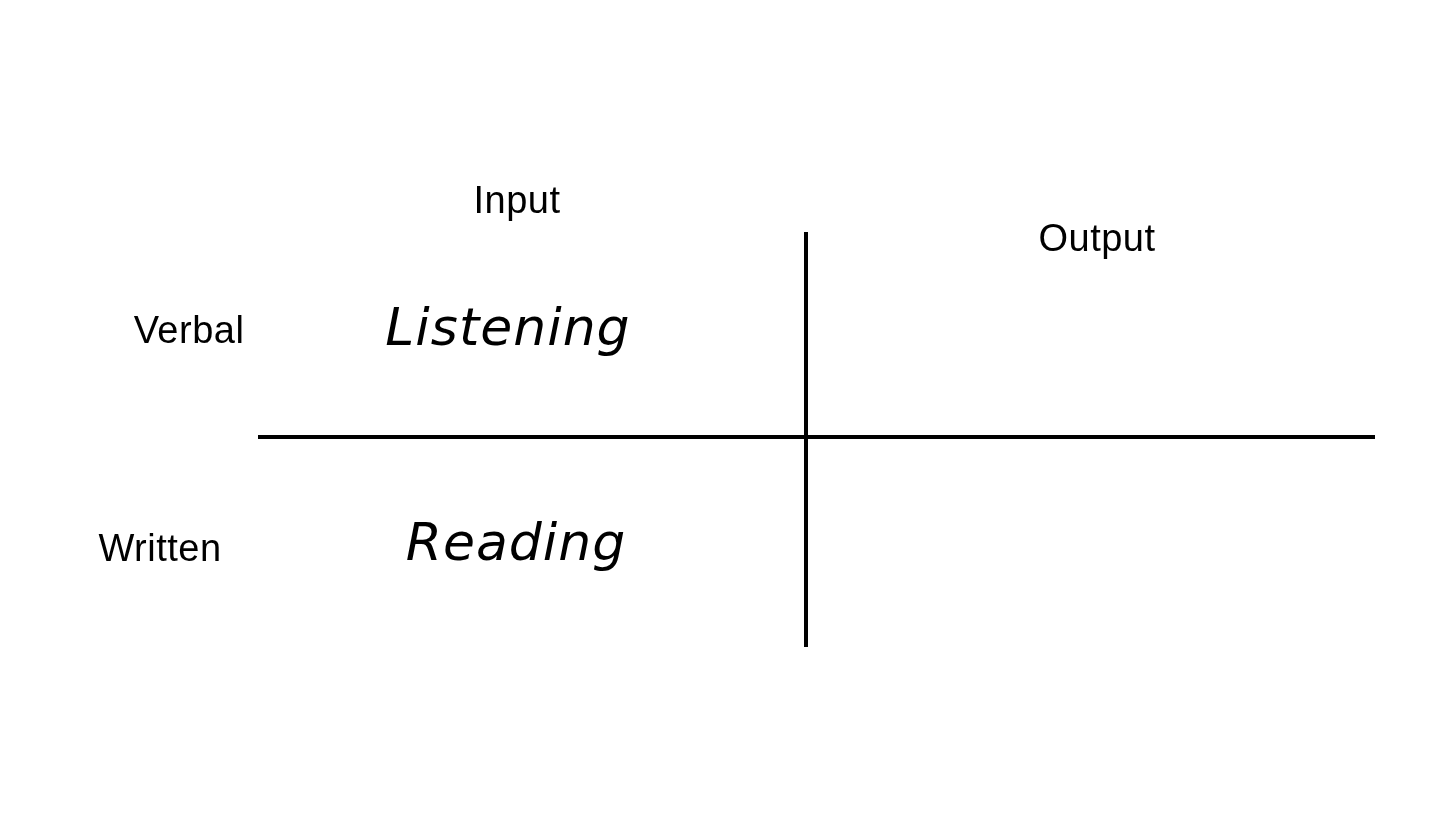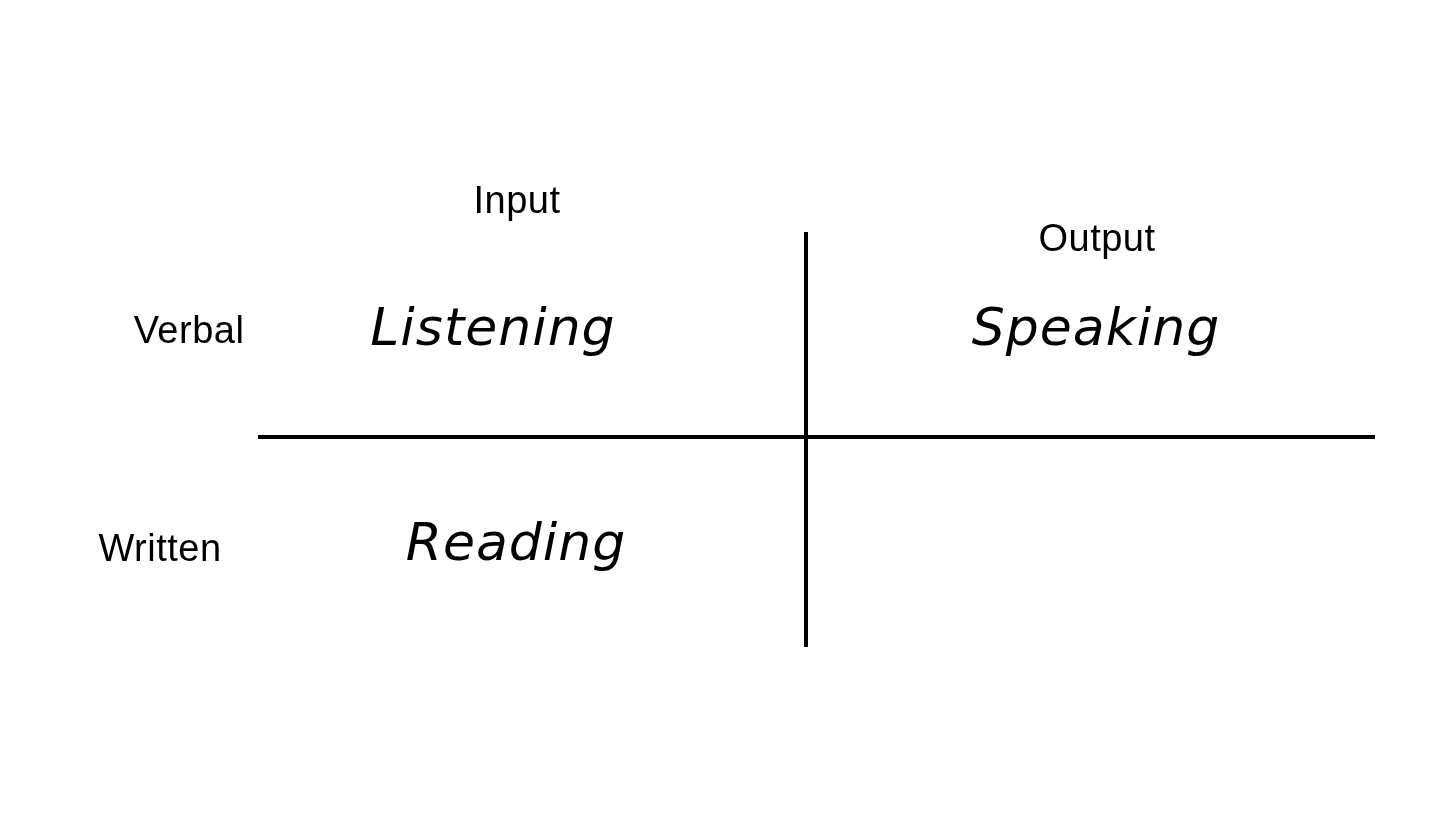--- a/index.html
+++ b/index.html
@@ -64,20 +64,19 @@
   <div class="label axis-label" style="left:1097px; top:200px;margin-top:38px;">Output</div>
 
   <div class="label axis-label" style="left:160px; top:330px;margin-left:29px;">Verbal</div>
 
   <div class="label axis-label" style="left:160px; top:548px;">Written</div>
 
   <div class="divider divider-h"></div>
 
   <div class="divider divider-v"></div>
 
-  <div class="label cell-label" style="left:493px; top:327px;">Listening</div>
+  <div class="label cell-label" style="left:508px; top:327px;">Listening</div>
 
-  <div class="label cell-label" style="left:1096px; top:327px;">Speaking</div>
 
   <div class="label cell-label" style="left:516px; top:542px;">Reading</div>
 
 
 </div>
 
 </body></html>

